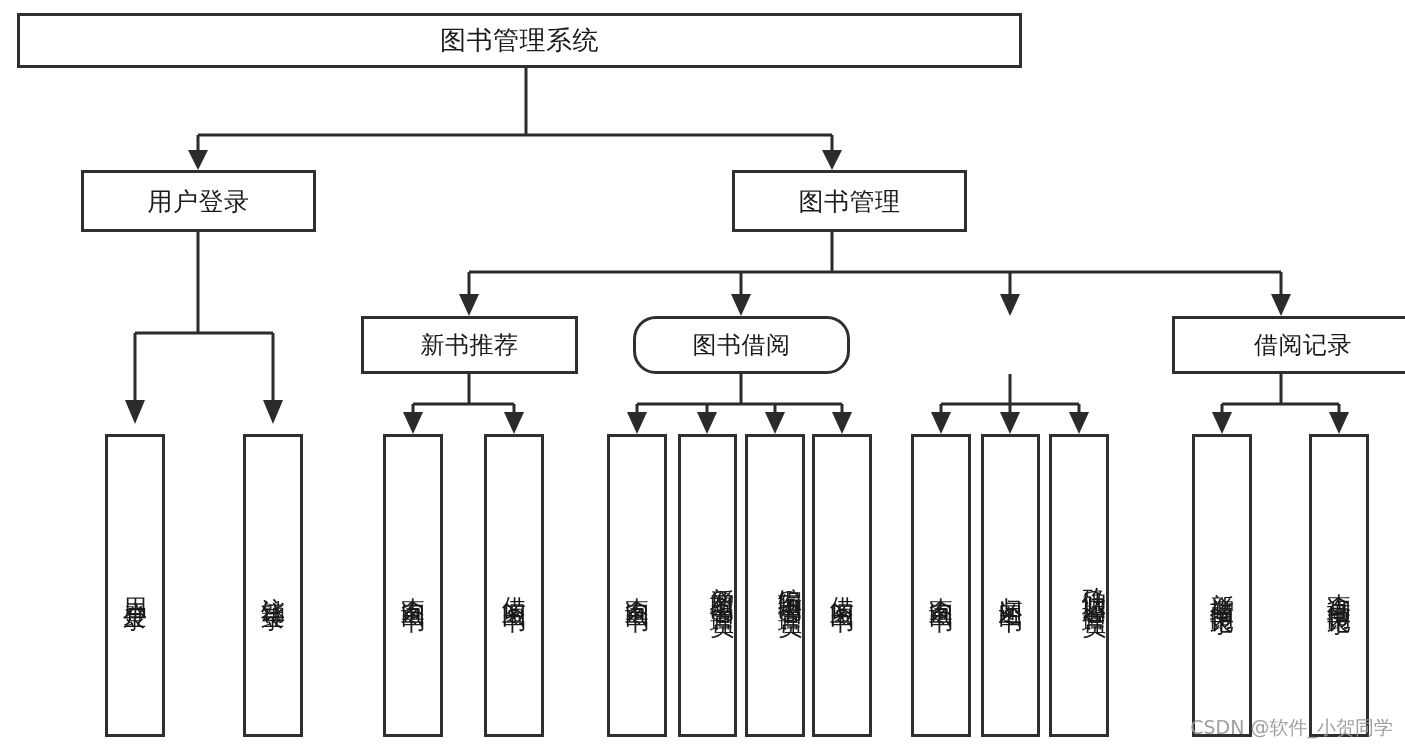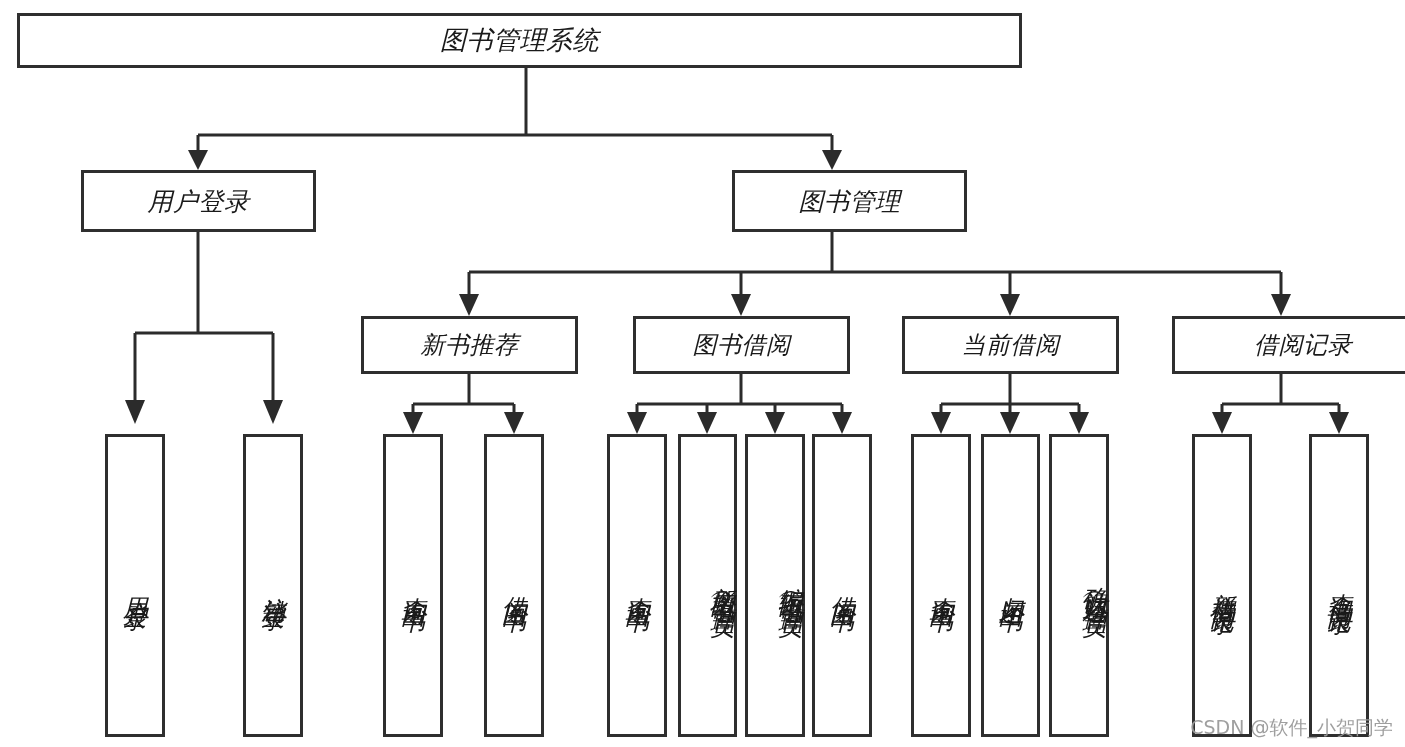--- a/index.html
+++ b/index.html
@@ -41,21 +41,20 @@
     position: absolute;
     box-sizing: border-box;
     border: 3px solid #2f2f2f;
     background: #ffffff;
     color: #1a1a1a;
     display: flex;
     align-items: center;
     justify-content: center;
     text-align: right;
     letter-spacing: 0.5px;
-    font-style: italic;
   }
   .node.root {
     font-size: 26px;
   }
   .node.level2 {
     font-size: 25px;
   }
   .node.level3 {
     font-size: 24px;
   }
@@ -151,23 +150,22 @@
   </svg>
 
   <div class="node root" style="left:17px; top:13px; width:1005px; height:55px;">图书管理系统</div>
 
   <div class="node level2" style="left:81px; top:170px; width:235px; height:62px;">用户登录</div>
 
   <div class="node level2" style="left:732px; top:170px; width:235px; height:62px;">图书管理</div>
 
   <div class="node level3" style="left:361px; top:316px; width:217px; height:58px;">新书推荐</div>
 
-  <div class="node level3" style="left:633px; top:316px; width:217px; height:58px;">图书借阅</div>
+  <div class="node level3" style="left:633px; top:316px; width:217px; height:58px;border-radius:23px;">图书借阅</div>
 
-  <div class="node level3" style="left:902px; top:316px; width:217px; height:58px;">当前借阅</div>
 
   <div class="node level3" style="left:1172px; top:316px; width:262px; height:58px;">借阅记录</div>
 
   <div class="node leaf" style="left:105px; top:434px; width:60px; height:303px;">用户登录</div>
 
   <div class="node leaf" style="left:243px; top:434px; width:60px; height:303px;">注销登录</div>
 
   <div class="node leaf" style="left:383px; top:434px; width:60px; height:303px;">查询图书</div>
 
   <div class="node leaf" style="left:484px; top:434px; width:60px; height:303px;">借阅图书</div>

